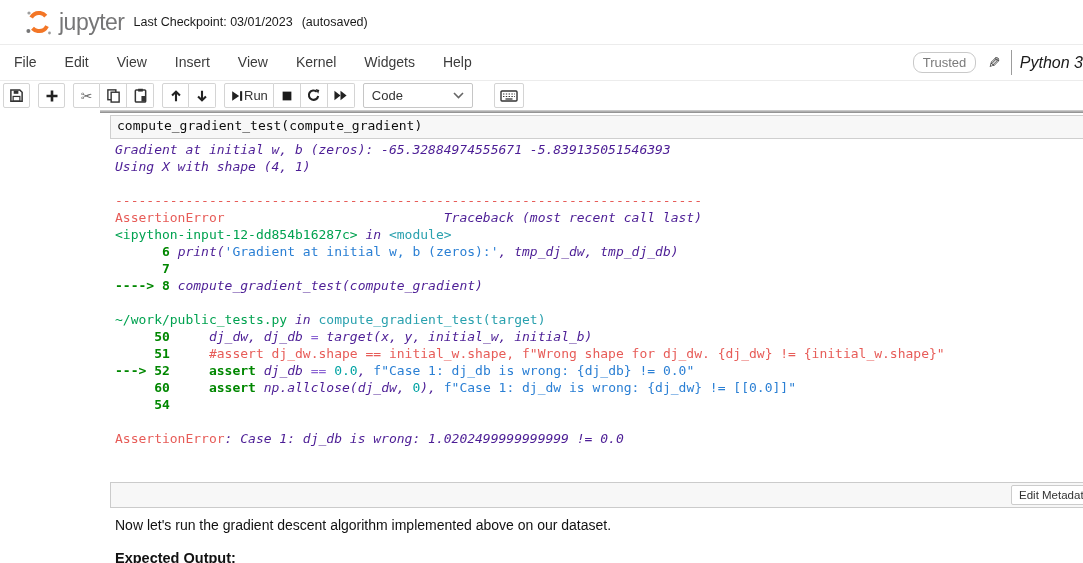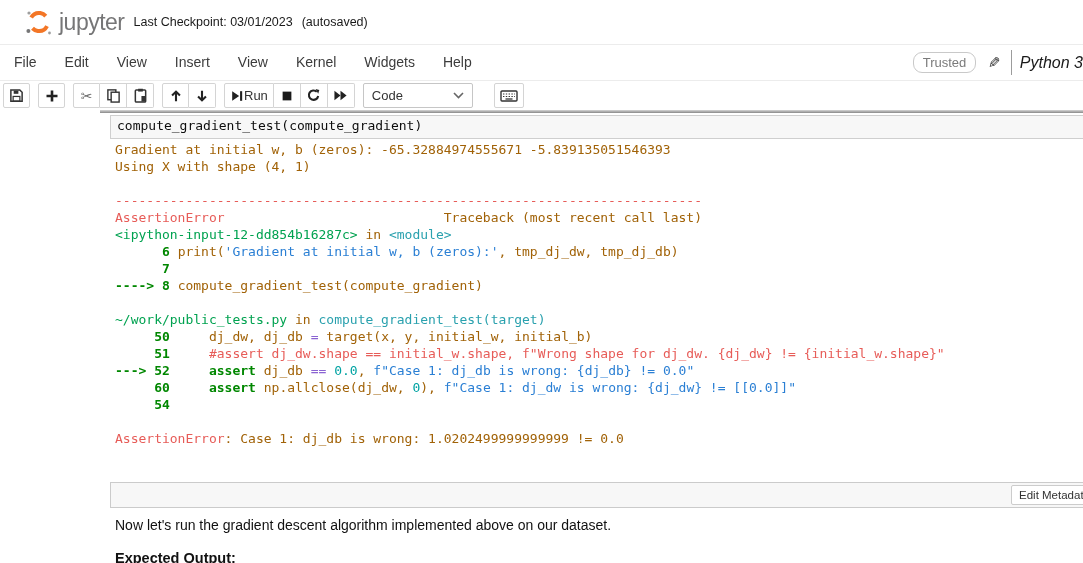--- a/index.html
+++ b/index.html
@@ -46,21 +46,21 @@
 
   
   .mono{font-family:"DejaVu Sans Mono","Liberation Mono",monospace;}
   .cell-input{position:absolute;left:110px;top:115px;width:975px;height:20px;background:#f7f7f7;
               border:1px solid #cfcfcf;padding:2px 0 0 6px;box-sizing:content-box;
               font-size:13px;color:#0d0d0d;white-space:pre;cursor:text;}
   .output{position:absolute;left:115px;top:141px;width:965px;}
   .tb-line{white-space:pre;font-size:13px;line-height:17px;color:#1c1c1c;
            font-family:"DejaVu Sans Mono","Liberation Mono",monospace;}
   .traceback{margin-top:17px;}
-  .c-blk{color:#a16207;}
+  .c-blk{color:#4c1d95;font-style:italic;}
   .c-red{color:#e75c58;}
   .c-grn{color:#008700;font-weight:bold;}
   .c-kw{color:#008700;font-weight:bold;}
   .c-pth{color:#00a250;}
   .c-cyn{color:#2aa1ae;}
   .c-blu{color:#2a7fd4;}
   .c-pur{color:#8a63d2;}
   .c-num{color:#00a3a3;}
 
   

